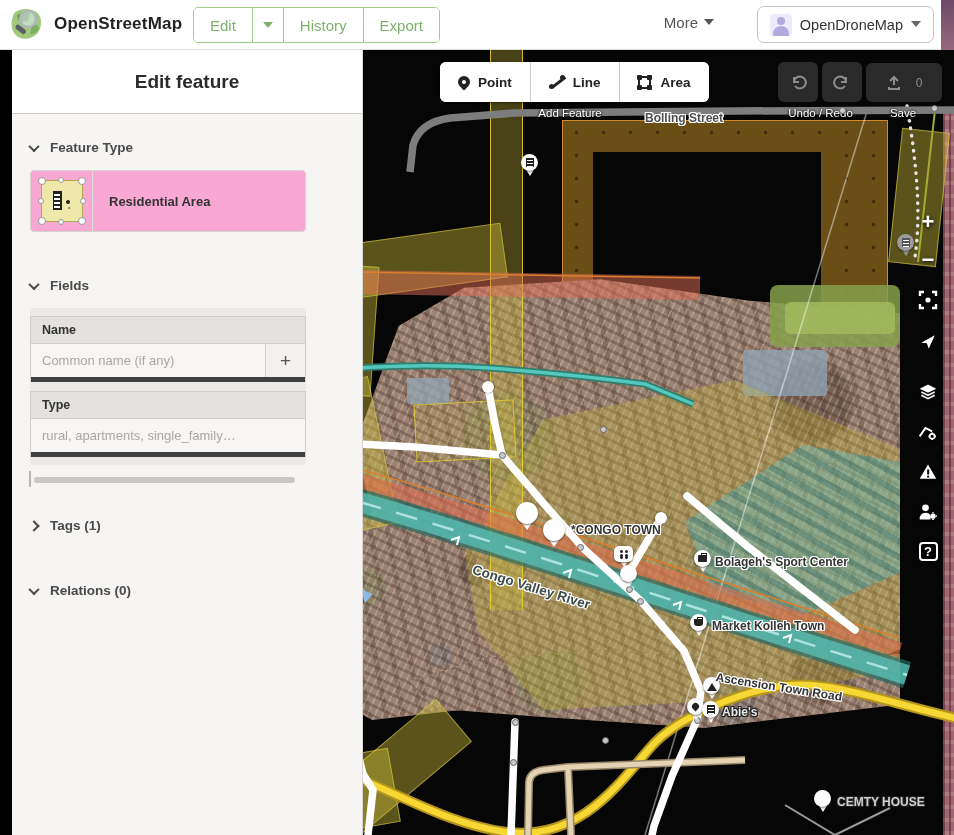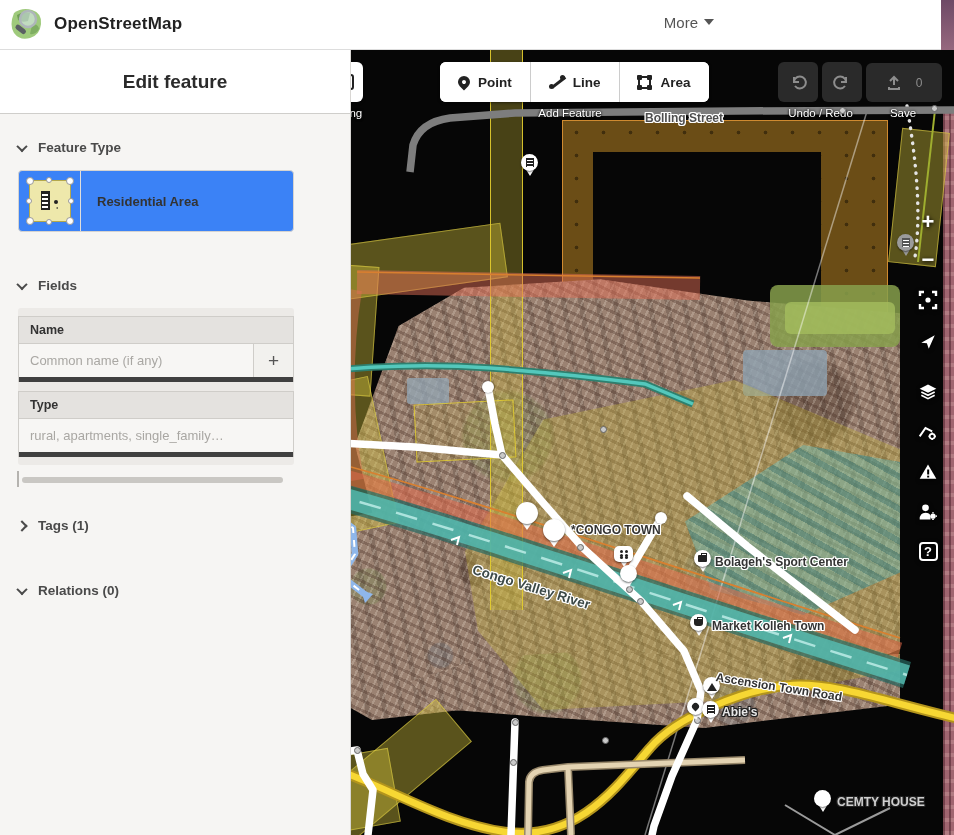--- a/index.html
+++ b/index.html
@@ -25,31 +25,31 @@
     display:flex; align-items:center; gap:8px; padding:0 12px; background:#fff; cursor:pointer; }
   .avatar { width:22px; height:22px; border-radius:4px; position:relative; overflow:hidden; background:#eceafd; }
   .avatar:before { content:""; position:absolute; left:7px; top:3px; width:8px; height:8px; border-radius:50%; background:#b3abde; }
   .avatar:after  { content:""; position:absolute; left:3px; top:12px; width:16px; height:12px; border-radius:8px 8px 0 0; background:#b3abde; }
   .user-name { font-size:14.5px; color:#333; }
   .user-btn .caret { border-top-color:#666; margin-top:4px; }
   .corner-strip { position:absolute; right:0; top:0; width:13px; height:50px;
     background:linear-gradient(180deg,#6e4a66,#96687e); }
 
   
-  .sidebar { position:absolute; left:0; top:50px; width:351px; height:785px; background:#f6f5f3;
+  .sidebar { position:absolute; left:12px; top:50px; width:351px; height:785px; background:#f6f5f3;
     z-index:40; border-right:1px solid #d8d6d3; }
   .sb-header { height:64px; background:#fff; border-bottom:1px solid #cfcecb; display:flex;
     align-items:center; justify-content:center; }
   .sb-title { font-size:19px; font-weight:bold; color:#2b2b2b; }
   .sect { position:absolute; left:18px; display:flex; align-items:center; gap:12px; cursor:pointer;
     font-size:13.5px; font-weight:bold; color:#4a4a4a; }
   .chev { width:8px; height:8px; border-right:2px solid #4a4a4a; border-bottom:2px solid #4a4a4a; display:inline-block; }
   .chev.down { transform:rotate(45deg) translate(-1px,-1px); }
   .chev.right { transform:rotate(-45deg); }
-  .preset-card { position:absolute; left:18px; top:120px; width:276px; height:62px; background:#3b82f6;
+  .preset-card { position:absolute; left:18px; top:120px; width:276px; height:62px; background:#f9a8d4;
     border:1px solid #d5d3d0; border-radius:4px; display:flex; align-items:center; cursor:pointer; }
   .preset-icon-cell { width:62px; height:100%; border-right:1px solid #e0dedb; display:flex; align-items:center; justify-content:center; }
   .area-icon { width:42px; height:42px; background:#eee8ab; border:1.5px solid #b5a84c; position:relative; }
   .vtx { position:absolute; width:8px; height:8px; border-radius:50%; background:#fff; border:1px solid #999; }
   .bglyph { position:absolute; left:11px; top:10px; width:9px; height:19px; background:#222;
     box-shadow:0 3px 0 -1px #fff inset, 0 8px 0 -1px #fff inset? ; }
   .bglyph:before { content:""; position:absolute; left:1.5px; top:3px; width:6px; height:2px; background:#fff;
     box-shadow:0 4px 0 #fff, 0 8px 0 #fff, 0 12px 0 #fff; }
   .bglyph:after { content:""; position:absolute; left:13px; top:9px; width:4px; height:4px; border-radius:50%;
     background:#222; box-shadow:1.2px 6px 0 -1.2px #222; }
@@ -145,22 +145,35 @@
   <div class="brand">
     <svg width="38" height="38" viewBox="0 0 38 38">
       <path d="M6 8 Q14 2 24 5 Q34 8 33 19 Q32 30 22 33 Q12 36 6 28 Q1 20 6 8Z" fill="#9fca7c"></path>
       <path d="M9 10 Q15 6 22 8 L20 16 Q14 18 10 15Z" fill="#6f9e54"></path>
       <path d="M24 20 Q30 18 31 24 Q28 30 22 29Z" fill="#7fae62"></path>
       <circle cx="20" cy="14" r="8" fill="rgba(220,235,245,.55)" stroke="#aeb6ba" stroke-width="2.5"></circle>
       <rect x="7" y="22" width="12" height="5" rx="2.5" transform="rotate(38 13 24)" fill="#5a5f63"></rect>
     </svg>
     <span class="brand-name">OpenStreetMap</span>
   </div>
+  <div class="edit-group">
+    <button class="gbtn">Edit</button>
+    <div class="gbtn caret-cell">
+        <span class="caret"></span>
+      </div>
+    <button class="gbtn">History</button>
+    <button class="gbtn">Export</button>
+  </div>
   <div class="more">
     <span>More</span>
+    <span class="caret"></span>
+  </div>
+  <div class="user-btn">
+    <span class="avatar"></span>
+    <span class="user-name">OpenDroneMap</span>
     <span class="caret"></span>
   </div>
   <div class="corner-strip"></div>
 </div>
 
 <div class="sidebar">
   <div class="sb-header">
     <span class="sb-title">Edit feature</span>
   </div>
 

